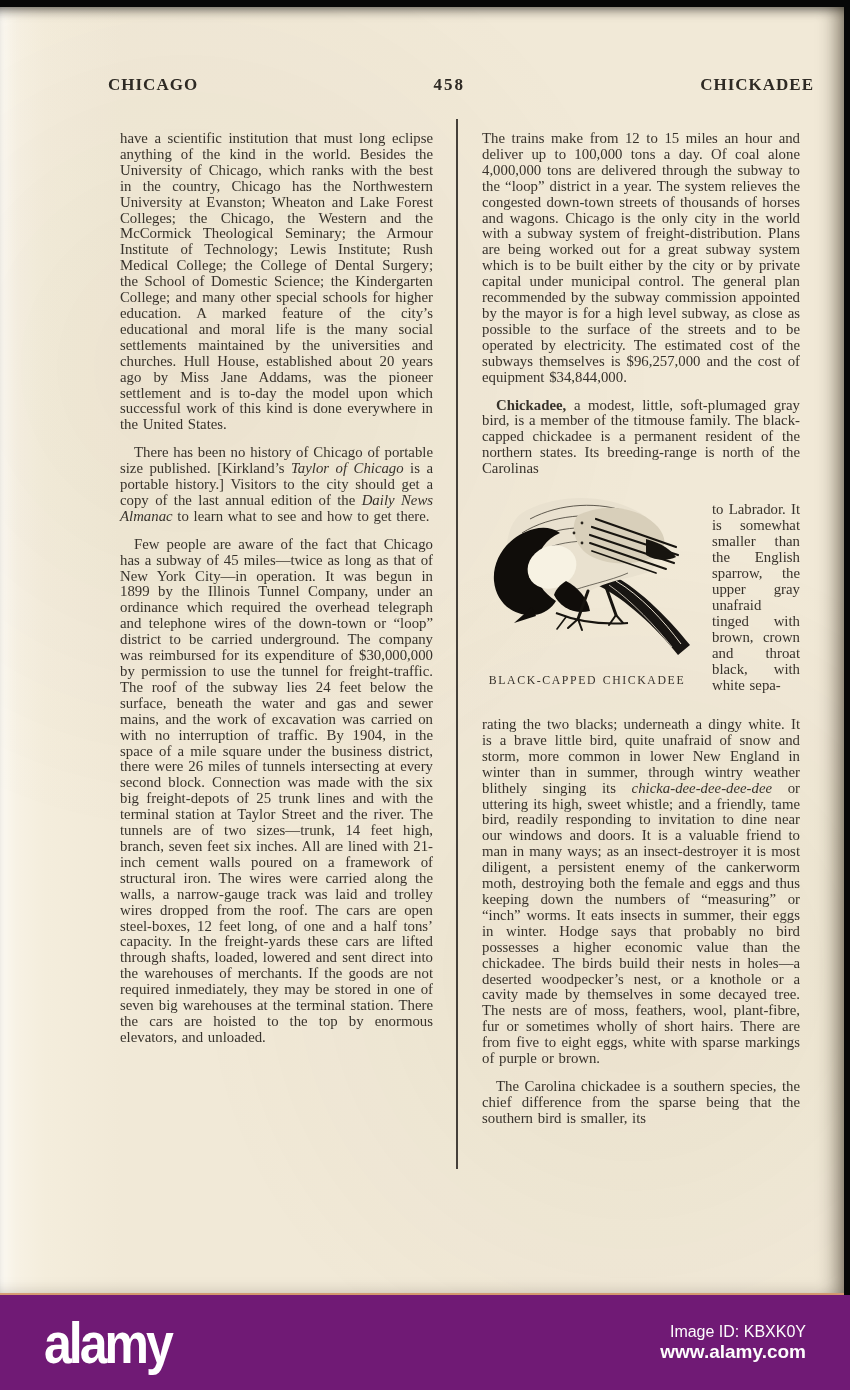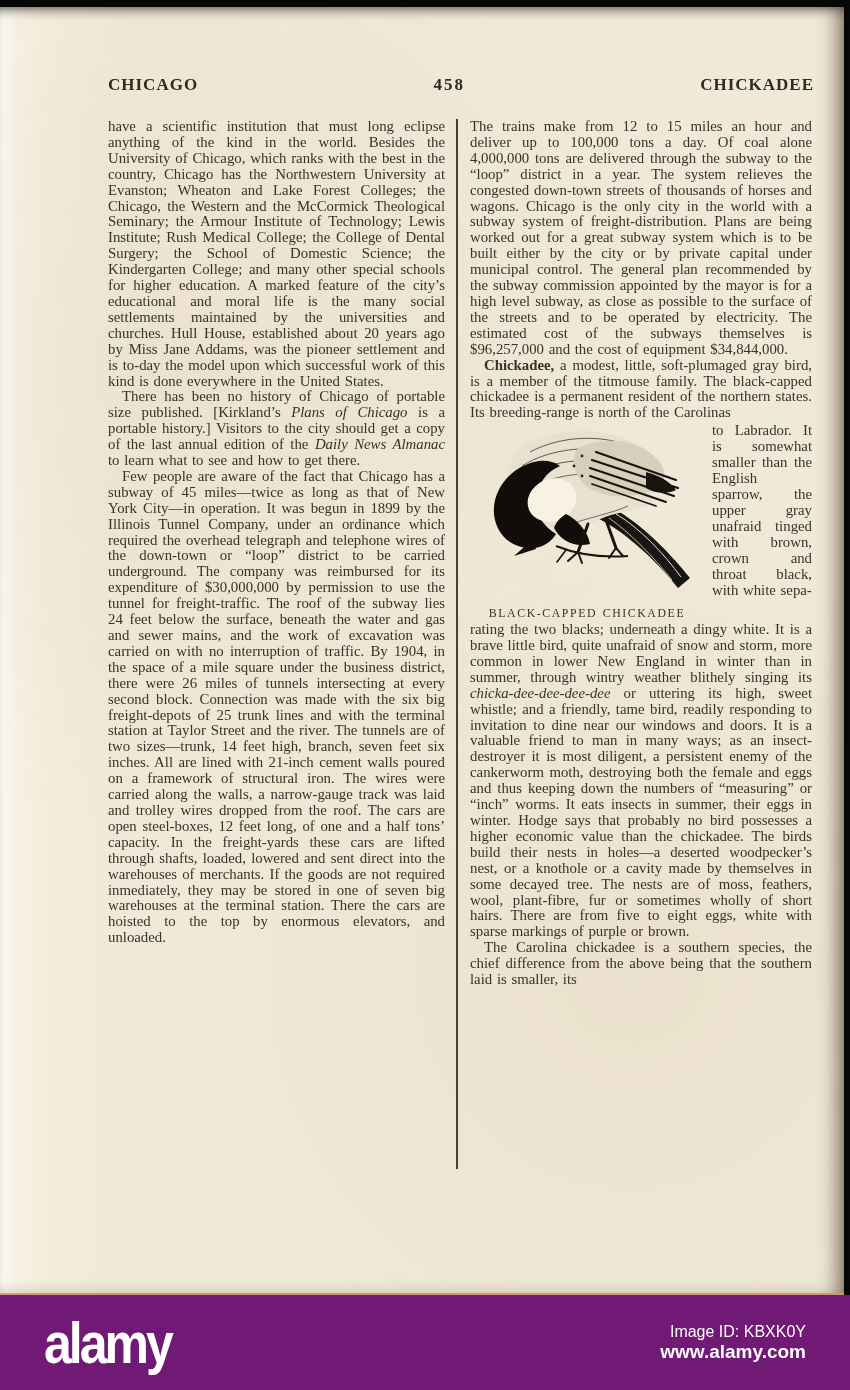--- a/index.html
+++ b/index.html
@@ -34,21 +34,21 @@
   .columns{
     position:absolute;top:112px;left:108px;width:704px;
     display:flex;gap:25px;
   }
   .col{
     width:337px;color:#37322b;
     font-size:14.8px;line-height:15.9px;
     text-align:justify;word-spacing:1px;
   }
   .col.rightcol{width:342px;}
-  .col p{margin:0;}
+  .col p{margin:12px;}
   .col p.indent{text-indent:14px;}
   .it{font-style:italic;}
   b{font-weight:bold;}
   .fig-row{display:flex;margin:1px 0 0 0;}
   .figure{width:234px;margin:0;}
   .fig-svg{display:block;width:234px;height:172px;}
   .fig-caption{
     text-align:center;font-size:11.8px;letter-spacing:1.6px;
     margin-top:12px;color:#37322b;white-space:nowrap;
   }
@@ -80,21 +80,21 @@
     <span class="pgnum">458</span>
     <span>CHICKADEE</span>
   </div>
 
   <div class="divider"></div>
 
   <div class="columns">
 
     <div class="col">
       <p>have a scientific institution that must long eclipse anything of the kind in the world. Besides the University of Chicago, which ranks with the best in the country, Chicago has the Northwestern University at Evanston; Wheaton and Lake Forest Colleges; the Chicago, the Western and the McCormick Theological Seminary; the Armour Institute of Technology; Lewis Institute; Rush Medical College; the College of Dental Surgery; the School of Domestic Science; the Kindergarten College; and many other special schools for higher education. A marked feature of the city’s educational and moral life is the many social settlements maintained by the universities and churches. Hull House, established about 20 years ago by Miss Jane Addams, was the pioneer settlement and is to-day the model upon which successful work of this kind is done everywhere in the United States.</p>
-      <p class="indent"><span>There has been no history of Chicago of portable size published. [Kirkland’s </span><span class="it">Plans of Chicago</span><span> is a portable history.] Visitors to the city should get a copy of the last annual edition of the </span><span class="it">Daily News Almanac</span><span> to learn what to see and how to get there.</span></p>
+      <p class="indent"><span>There has been no history of Chicago of portable size published. [Kirkland’s </span><span class="it">Taylor of Chicago</span><span> is a portable history.] Visitors to the city should get a copy of the last annual edition of the </span><span class="it">Daily News Almanac</span><span> to learn what to see and how to get there.</span></p>
       <p class="indent">Few people are aware of the fact that Chicago has a subway of 45 miles—twice as long as that of New York City—in operation. It was begun in 1899 by the Illinois Tunnel Company, under an ordinance which required the overhead telegraph and telephone wires of the down-town or “loop” district to be carried underground. The company was reimbursed for its expenditure of $30,000,000 by permission to use the tunnel for freight-traffic. The roof of the subway lies 24 feet below the surface, beneath the water and gas and sewer mains, and the work of excavation was carried on with no interruption of traffic. By 1904, in the space of a mile square under the business district, there were 26 miles of tunnels intersecting at every second block. Connection was made with the six big freight-depots of 25 trunk lines and with the terminal station at Taylor Street and the river. The tunnels are of two sizes—trunk, 14 feet high, branch, seven feet six inches. All are lined with 21-inch cement walls poured on a framework of structural iron. The wires were carried along the walls, a narrow-gauge track was laid and trolley wires dropped from the roof. The cars are open steel-boxes, 12 feet long, of one and a half tons’ capacity. In the freight-yards these cars are lifted through shafts, loaded, lowered and sent direct into the warehouses of merchants. If the goods are not required inmediately, they may be stored in one of seven big warehouses at the terminal station. There the cars are hoisted to the top by enormous elevators, and unloaded.</p>
     </div>
 
     <div class="col rightcol">
       <p>The trains make from 12 to 15 miles an hour and deliver up to 100,000 tons a day. Of coal alone 4,000,000 tons are delivered through the subway to the “loop” district in a year. The system relieves the congested down-town streets of thousands of horses and wagons. Chicago is the only city in the world with a subway system of freight-distribution. Plans are being worked out for a great subway system which is to be built either by the city or by private capital under municipal control. The general plan recommended by the subway commission appointed by the mayor is for a high level subway, as close as possible to the surface of the streets and to be operated by electricity. The estimated cost of the subways themselves is $96,257,000 and the cost of equipment $34,844,000.</p>
       <p class="indent"><b>Chickadee,</b><span> a modest, little, soft-plumaged gray bird, is a member of the titmouse family. The black-capped chickadee is a permanent resident of the northern states. Its breeding-range is north of the Carolinas</span></p>
 
       <div class="fig-row">
         <figure class="figure">
           <svg class="fig-svg" viewBox="0 0 234 172">
@@ -135,21 +135,21 @@
             <path d="M146 126 L139 136 M146 126 L153 134" stroke="#17140f" stroke-width="2" stroke-linecap="round"></path>
             <path d="M86 124 C106 132 130 136 158 134" stroke="#17140f" stroke-width="2" fill="none"></path>
             <path d="M96 128 L87 140" stroke="#17140f" stroke-width="1.6" stroke-linecap="round"></path>
           </svg>
           <figcaption class="fig-caption">BLACK-CAPPED CHICKADEE</figcaption>
         </figure>
         <p class="wrap-text">to Labrador. It is somewhat smaller than the English sparrow, the upper gray unafraid tinged with brown, crown and throat black, with white sepa-</p>
       </div>
 
       <p><span>rating the two blacks; underneath a dingy white. It is a brave little bird, quite unafraid of snow and storm, more common in lower New England in winter than in summer, through wintry weather blithely singing its </span><span class="it">chicka-dee-dee-dee-dee</span><span> or uttering its high, sweet whistle; and a friendly, tame bird, readily responding to invitation to dine near our windows and doors. It is a valuable friend to man in many ways; as an insect-destroyer it is most diligent, a persistent enemy of the cankerworm moth, destroying both the female and eggs and thus keeping down the numbers of “measuring” or “inch” worms. It eats insects in summer, their eggs in winter. Hodge says that probably no bird possesses a higher economic value than the chickadee. The birds build their nests in holes—a deserted woodpecker’s nest, or a knothole or a cavity made by themselves in some decayed tree. The nests are of moss, feathers, wool, plant-fibre, fur or sometimes wholly of short hairs. There are from five to eight eggs, white with sparse markings of purple or brown.</span></p>
-      <p class="indent">The Carolina chickadee is a southern species, the chief difference from the above being that the southern laid is smaller, its</p>
+      <p class="indent">The Carolina chickadee is a southern species, the chief difference from the sparse being that the southern bird is smaller, its</p>
     </div>
 
   </div>
 </div>
 
 <div class="wm-bar">
   <div class="alamy-logo">alamy</div>
   <div class="wm-right">
     <div class="wm-id">Image ID: KBXK0Y</div>
     <div class="wm-url">www.alamy.com</div>

